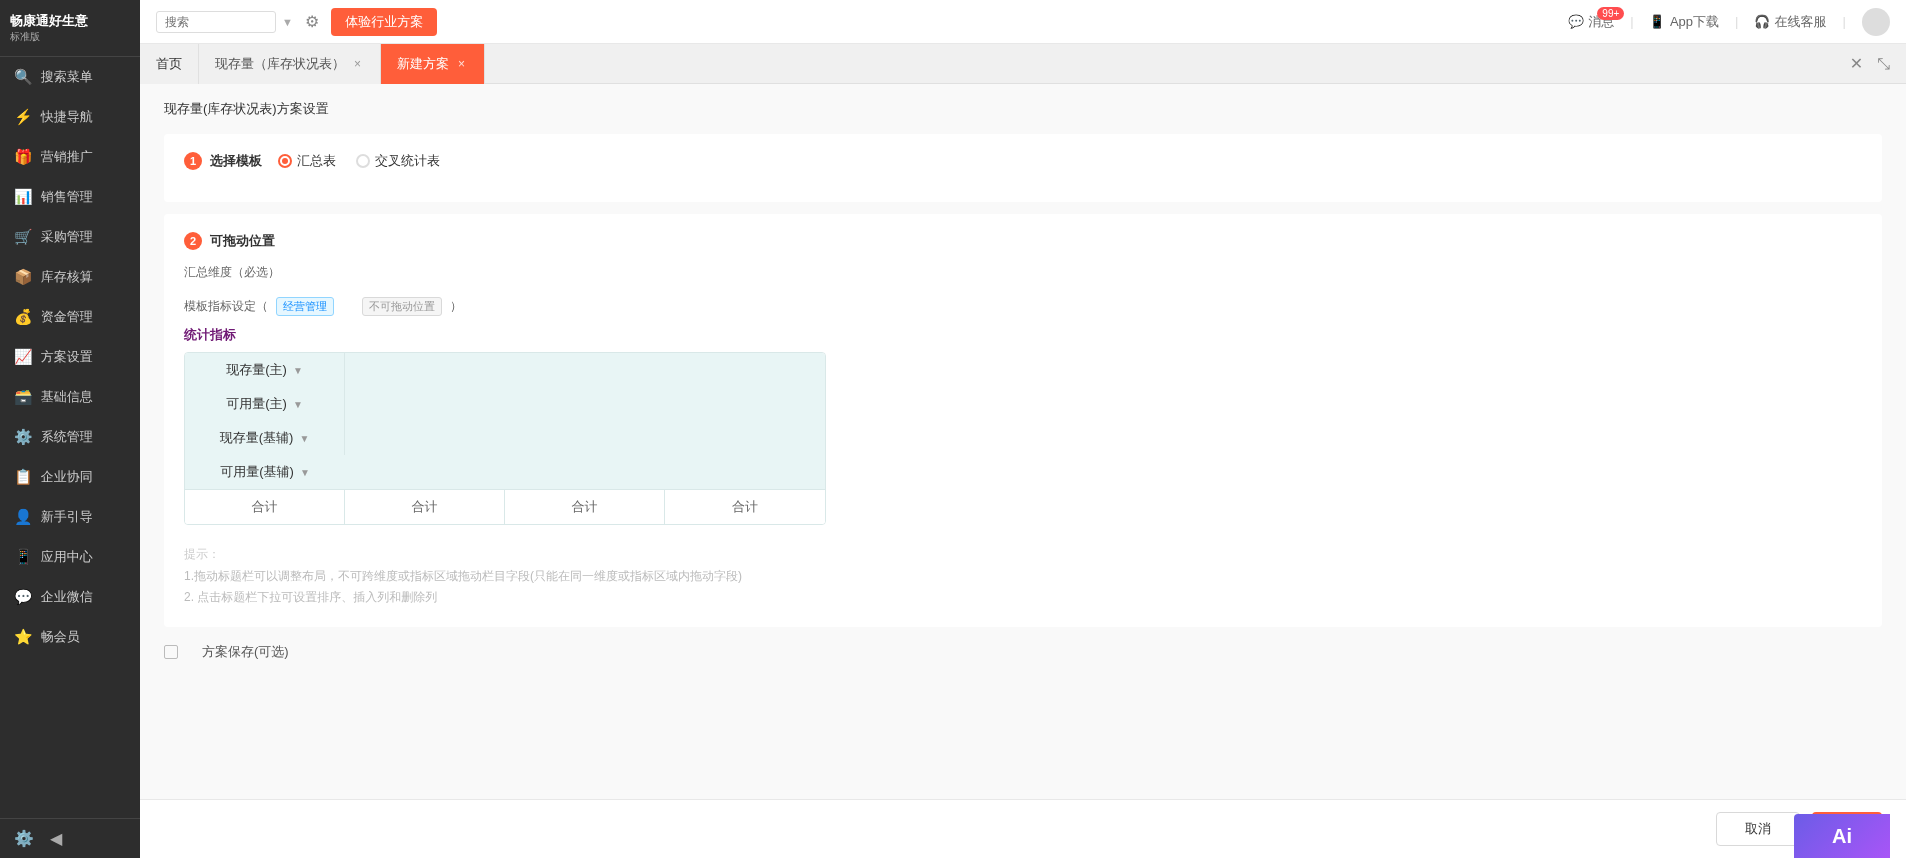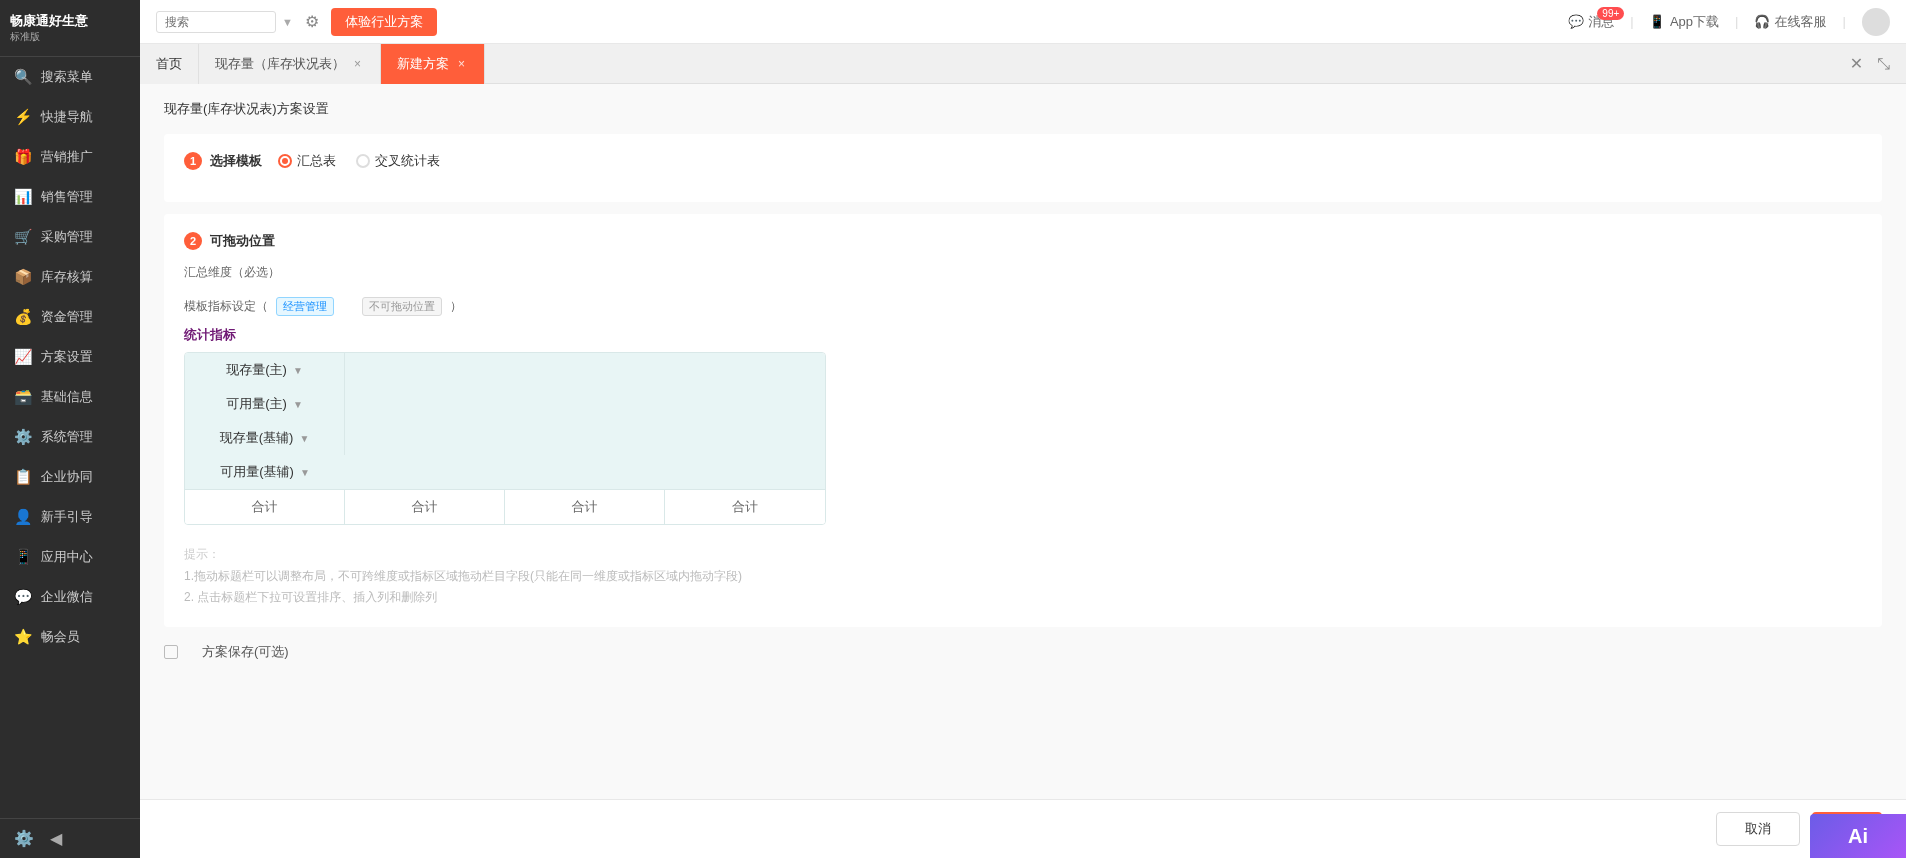--- a/index.html
+++ b/index.html
@@ -423,21 +423,21 @@
       padding: 7px 22px;
       font-size: 13px;
       cursor: pointer;
       color: #fff;
     }
 
     
     .ai-badge {
       position: fixed;
       bottom: 0;
-      right: 0;
+      right: 16px;
       background: linear-gradient(135deg, #6c5ce7, #a855f7);
       color: #fff;
       font-size: 20px;
       font-weight: bold;
       width: 96px;
       height: 44px;
       display: flex;
       align-items: center;
       justify-content: center;
       cursor: pointer;

